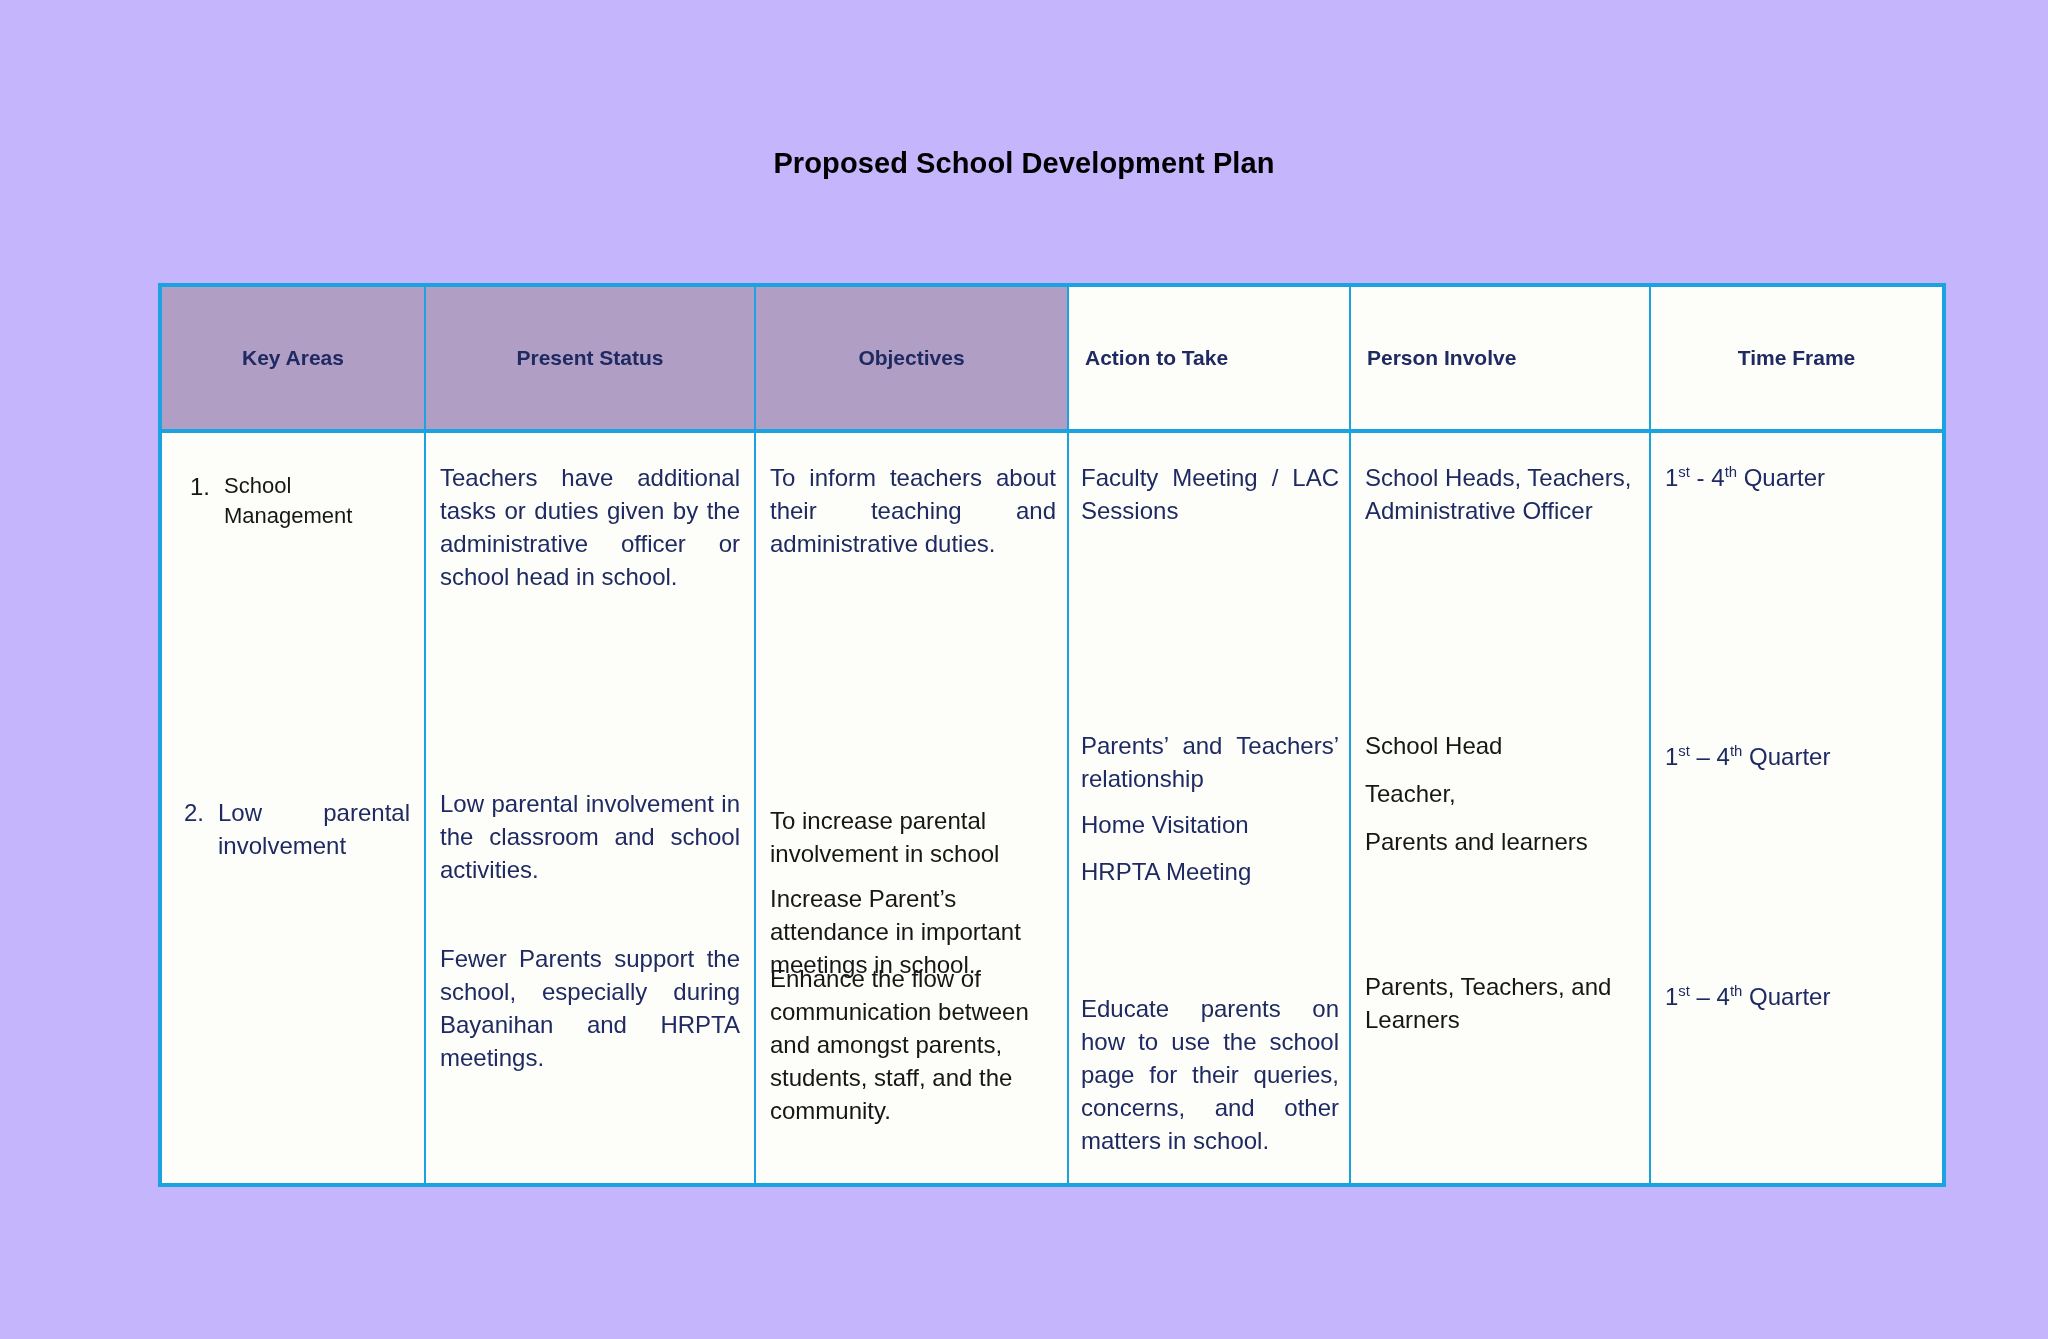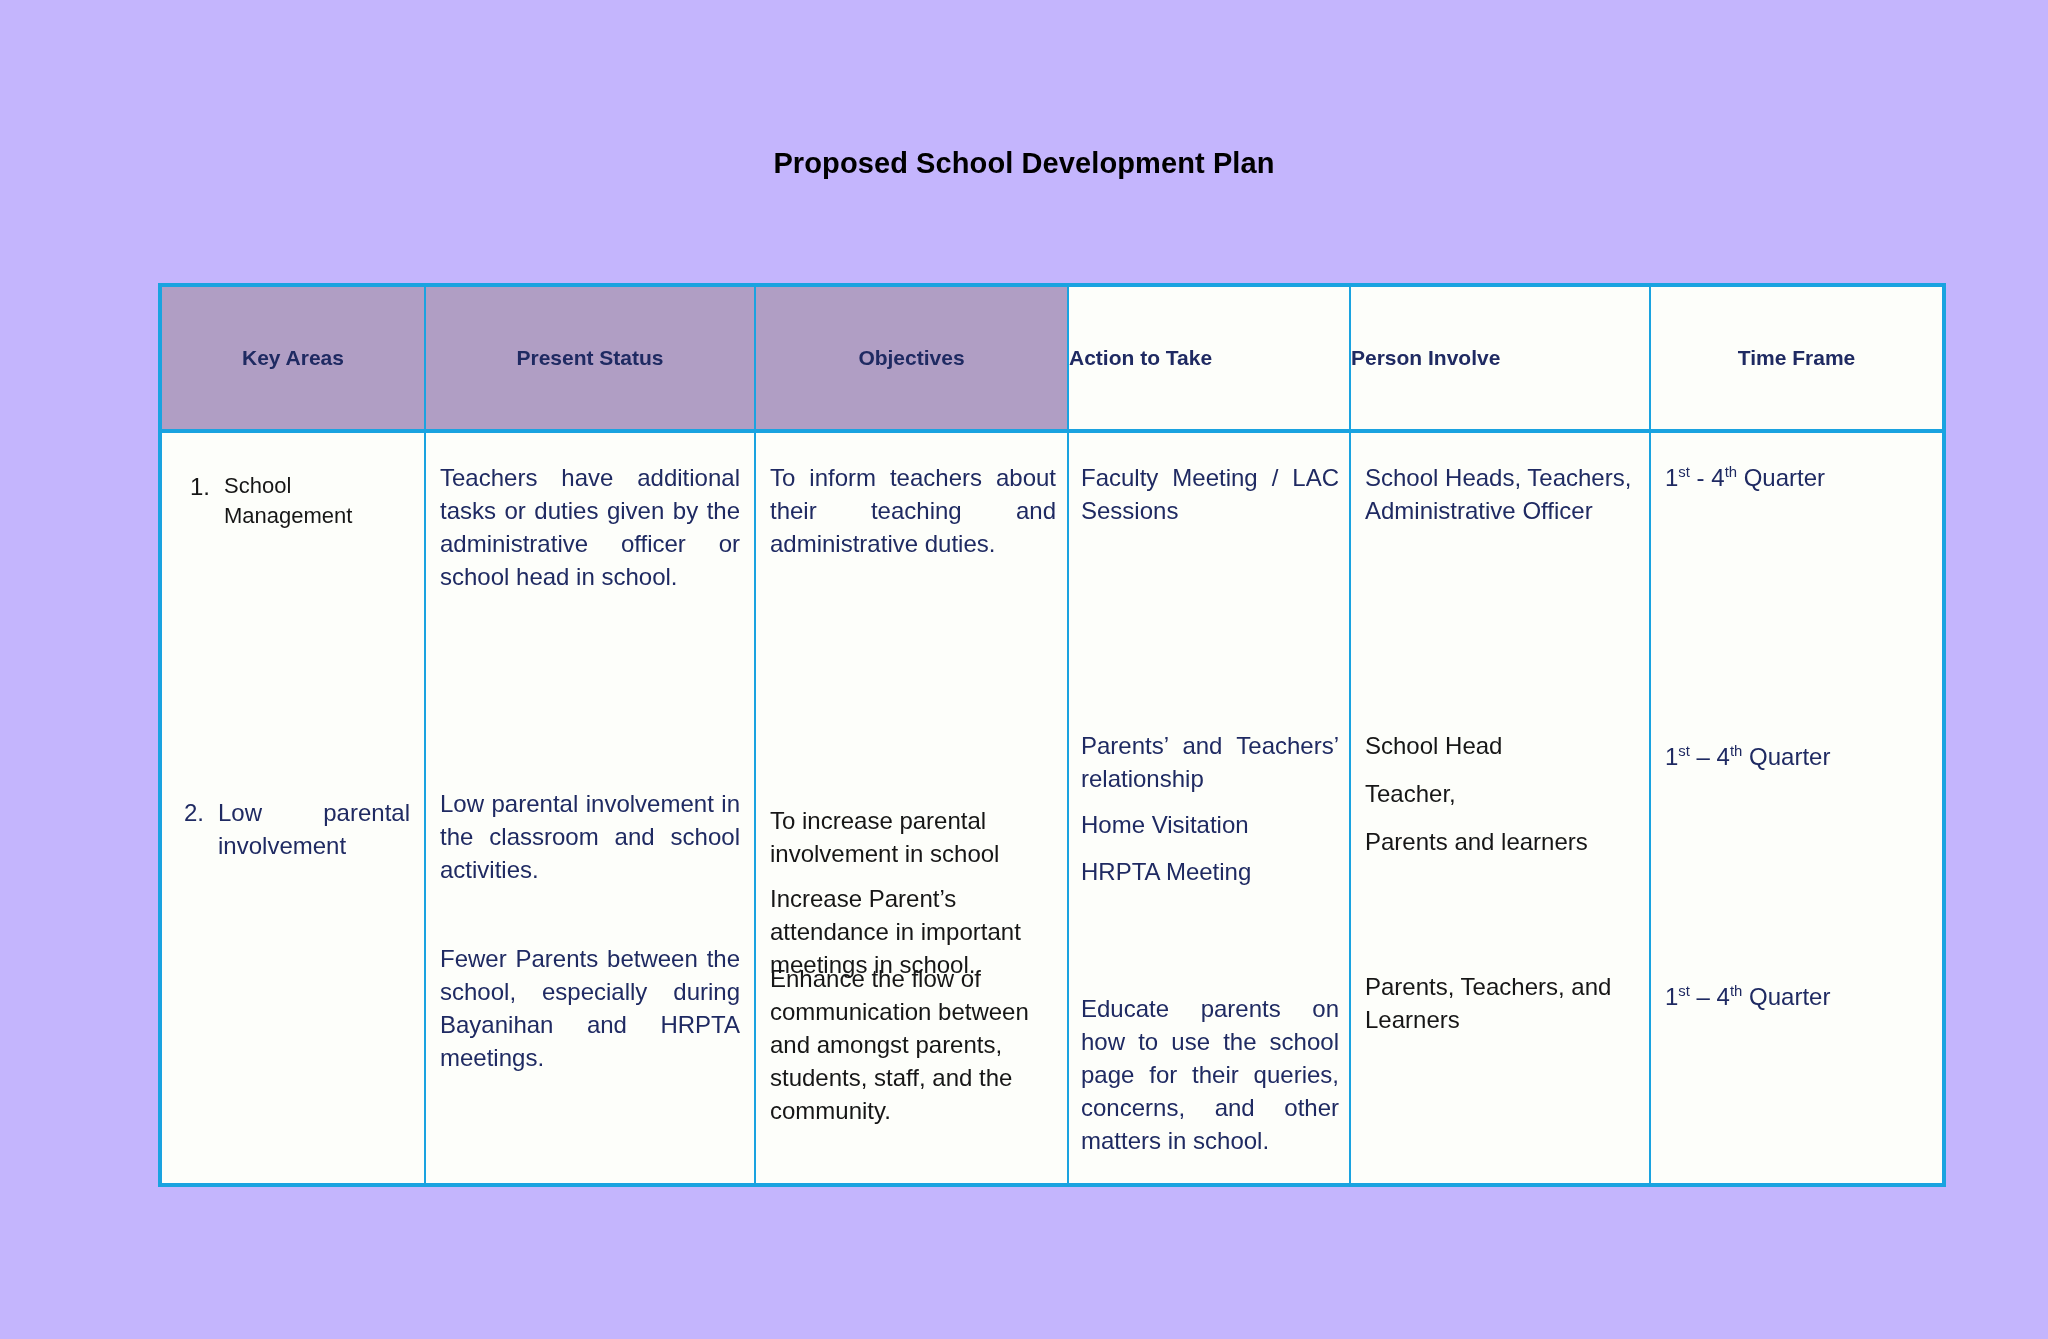--- a/index.html
+++ b/index.html
@@ -79,21 +79,21 @@
 
   .hdr-cell {
     height: 142px;
     display: flex;
     align-items: center;
     font-size: 21px;
     font-weight: bold;
     color: #1f2a62;
   }
   .hdr-center { justify-content: center; text-align: right; }
-  .hdr-left { justify-content: flex-start; }
+  .hdr-left { justify-content: flex-start; padding-left: 16px; }
 
   .cell-inner {
     position: relative;
     height: 750px;
     padding: 0;
     box-sizing: border-box;
   }
 
   
   .tb {
@@ -174,21 +174,21 @@
               <span class="num">2.</span>
               <span class="txt just">Low parental involvement</span>
             </div>
           </div>
         </td>
 
         <td>
           <div class="cell-inner">
             <div class="tb navy just" style="left:14px; top:29px; width:300px;">Teachers have additional tasks or duties given by the administrative officer or school head in school.</div>
             <div class="tb navy just" style="left:14px; top:355px; width:300px;">Low parental involvement in the classroom and school activities.</div>
-            <div class="tb navy just" style="left:14px; top:510px; width:300px;">Fewer Parents between the school, especially during Bayanihan and HRPTA meetings.</div>
+            <div class="tb navy just" style="left:14px; top:510px; width:300px;">Fewer Parents support the school, especially during Bayanihan and HRPTA meetings.</div>
           </div>
         </td>
 
         <td>
           <div class="cell-inner">
             <div class="tb navy just" style="left:14px; top:29px; width:286px;">To inform teachers about their teaching and administrative duties.</div>
             <div class="tb black lft" style="left:14px; top:372px; width:278px;">To increase parental involvement in school</div>
             <div class="tb black lft" style="left:14px; top:450px; width:278px;">Increase Parent’s attendance in important meetings in school.</div>
             <div class="tb black lft" style="left:14px; top:530px; width:278px;">Enhance the flow of communication between and amongst parents, students, staff, and the community.</div>
           </div>

